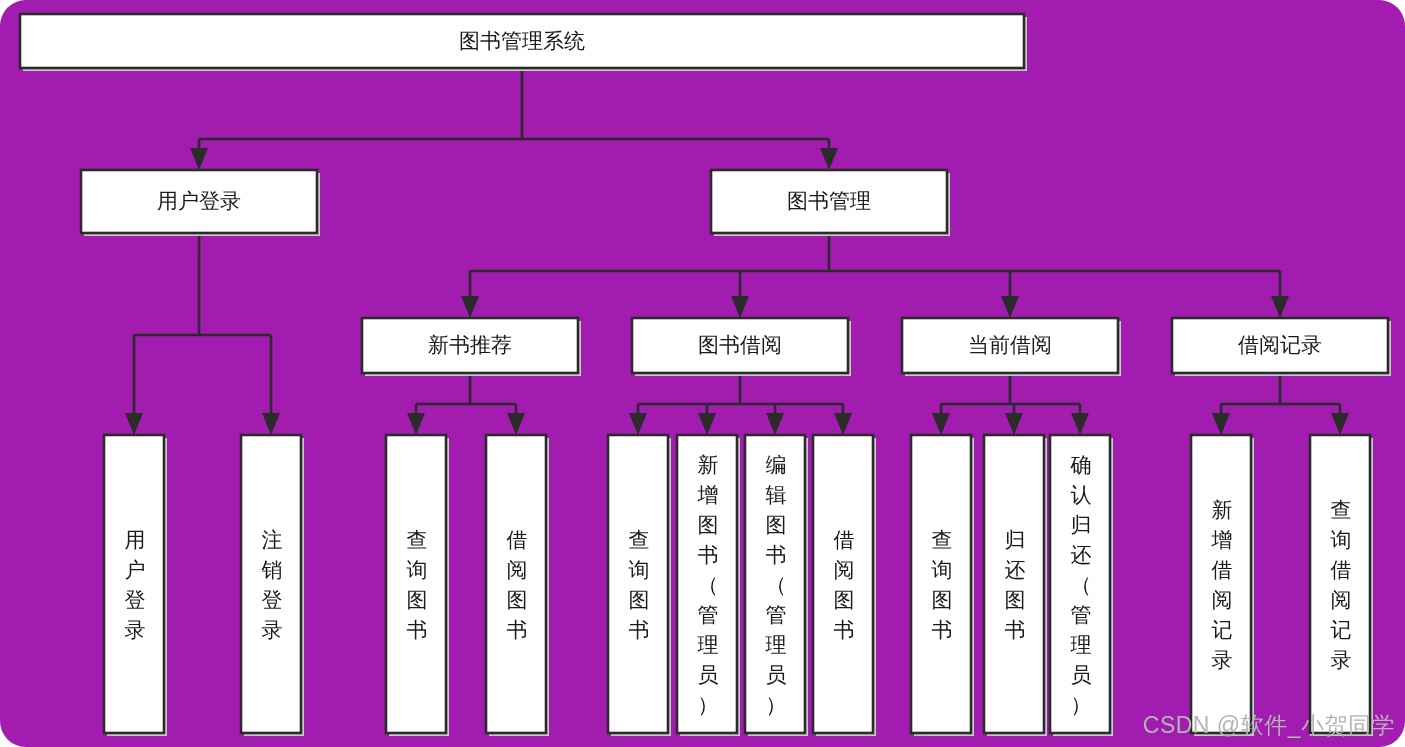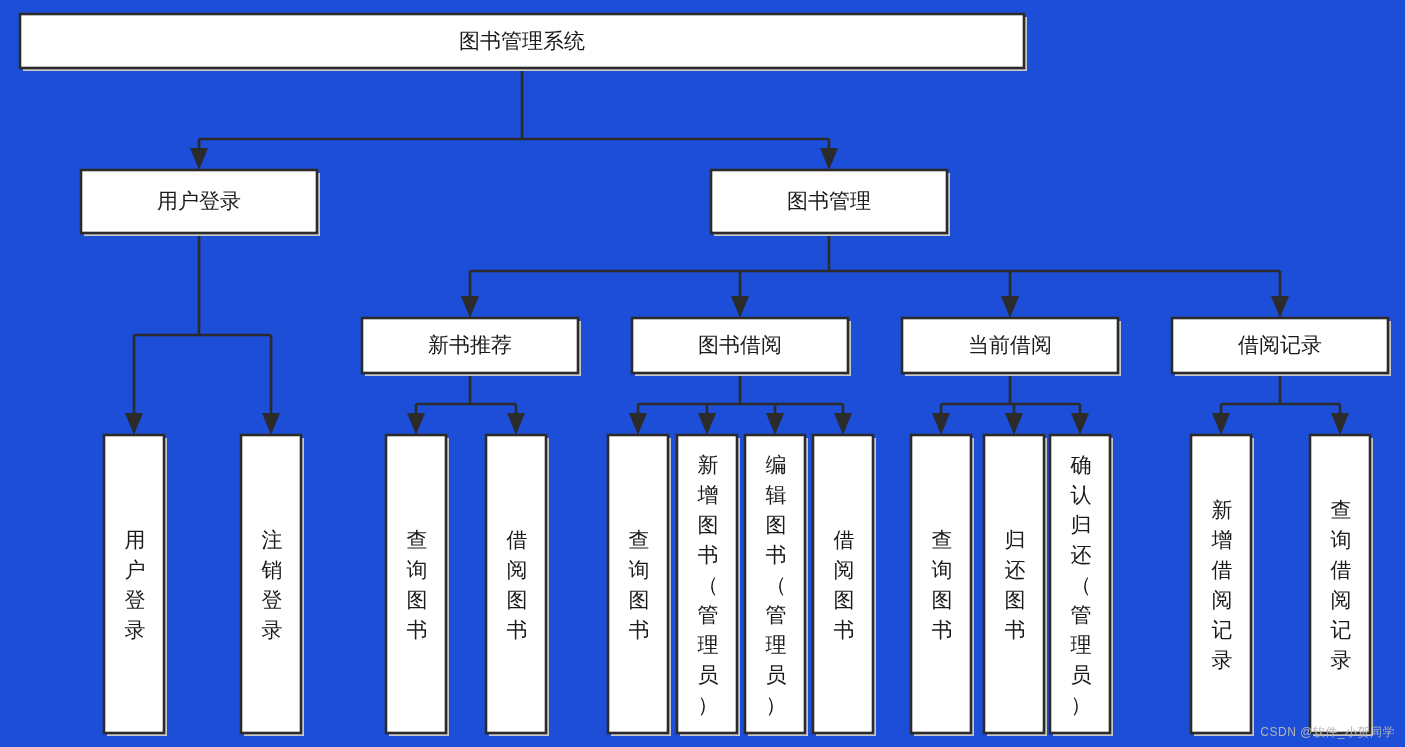--- a/index.html
+++ b/index.html
@@ -7,22 +7,23 @@
     padding: 0;
     background: #ffffff;
   }
   body {
     font-family: "Liberation Sans", "DejaVu Sans", sans-serif;
   }
   #stage {
     position: relative;
     width: 1405px;
     height: 747px;
-    background: #1d4ed8;
+    background: #a21caf;
     overflow: hidden;
+    border-radius: 26px;
   }
   #diagram-svg {
     position: absolute;
     left: 0;
     top: 0;
     width: 1405px;
     height: 747px;
   }
   .node-box {
     fill: #ffffff;
@@ -54,21 +55,21 @@
     font-family: "Liberation Sans", "DejaVu Sans", sans-serif;
     font-size: 21px;
     fill: #1a1a1a;
     text-anchor: middle;
   }
   .watermark {
     position: absolute;
     right: 10px;
     bottom: 6px;
     font-family: "Liberation Sans", "DejaVu Sans", sans-serif;
-    font-size: 12px;
+    font-size: 23px;
     color: #b4b4b4;
     white-space: nowrap;
     letter-spacing: 0.5px;
   }
 </style>
 </head>
 <body>
 
 <div id="stage">
   <svg id="diagram-svg" viewBox="0 0 1405 747">

